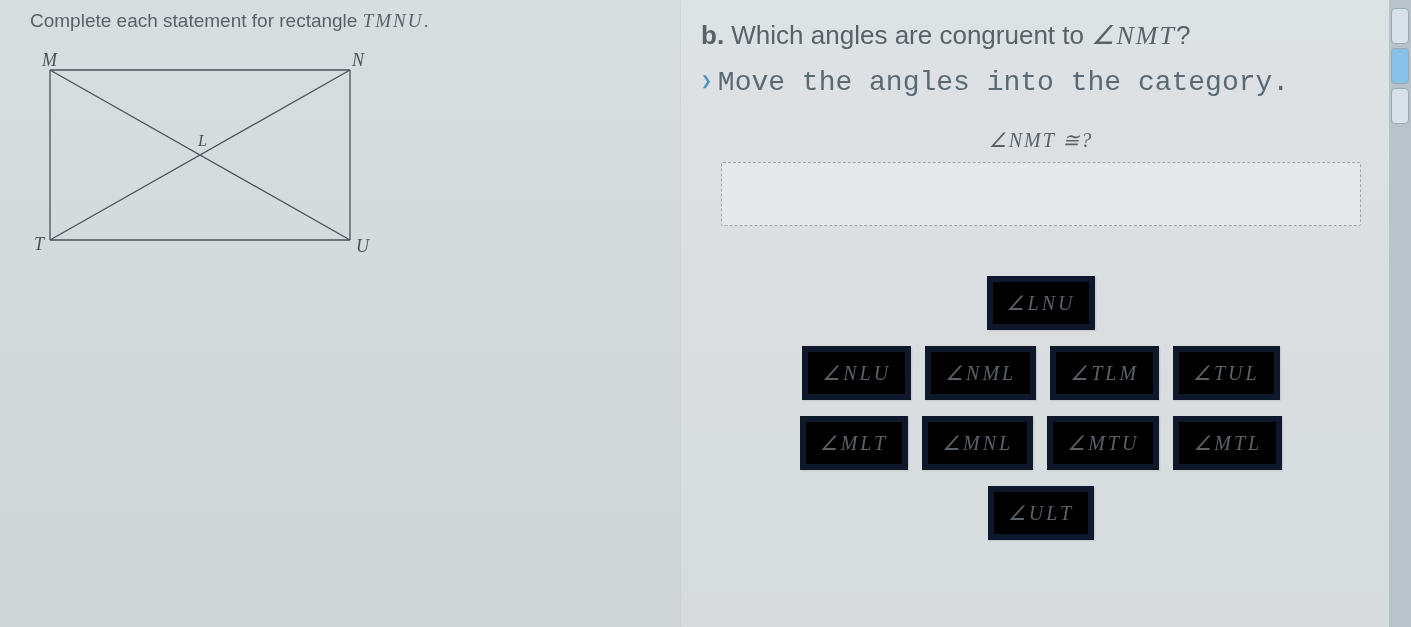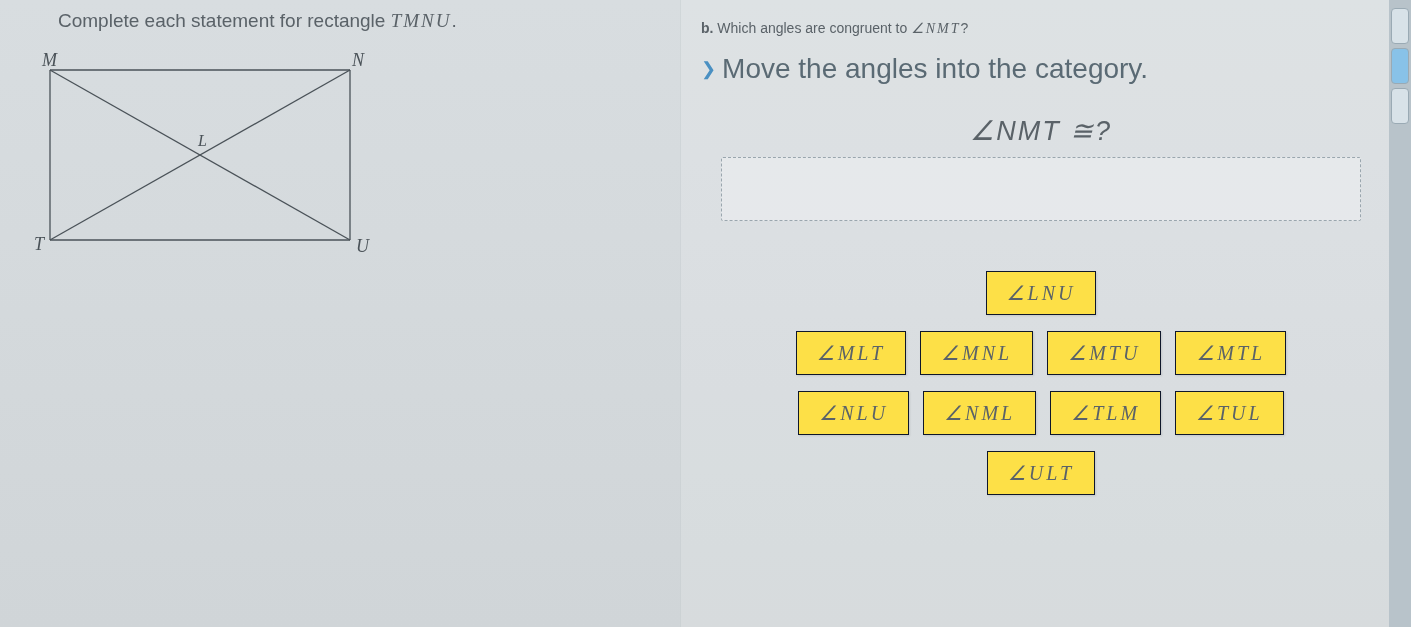--- a/index.html
+++ b/index.html
@@ -20,55 +20,54 @@
       flex: 1;
       padding: 20px 30px 20px 20px;
       background: rgba(255,255,255,0.15);
       border-left: 1px solid rgba(180,188,192,0.3);
     }
     .prompt {
       font-size: 19px;
       color: #5a6268;
       margin-bottom: 18px;
       font-family: Arial, sans-serif;
-      margin-left: 28px;
     }
     .prompt .math { font-family: 'Times New Roman', serif; font-style: italic; letter-spacing: 2px;}
     .diagram {
       width: 340px;
       height: 210px;
       margin-left: 0;
     }
     .question-line {
-      font-size: 14px;
+      font-size: 26px;
       color: #5a6268;
       margin-bottom: 16px;
       font-family: Arial, sans-serif;
     }
     .question-line b { font-weight: 700; }
     .angle-sym { font-family: 'Times New Roman', serif; font-style: italic; letter-spacing: 2px; }
     .instr {
       font-size: 28px;
       color: #5a6a74;
       margin-bottom: 30px;
-      font-family: Liberation Sans, sans-serif;
+      font-family: Liberation Mono, monospace;
     }
     .instr .chev {
       color: #4a90c2;
       font-size: 18px;
       vertical-align: 3px;
       margin-right: 6px;
     }
     .dropzone-block {
       text-align: center;
     }
     .congruent-label {
-      font-family: Liberation Sans, sans-serif;
+      font-family: Liberation Serif, serif;
       font-style: italic;
-      font-size: 27px;
+      font-size: 20px;
       color: #5a6268;
       letter-spacing: 2px;
       margin-bottom: 10px;
     }
     .dropzone {
       border: 1.5px dashed #9aa6ae;
       background: rgba(255,255,255,0.3);
       height: 64px;
       width: 640px;
       margin: 0 auto 50px auto;
@@ -79,23 +78,23 @@
       flex-direction: column;
       gap: 16px;
       align-items: center;
     }
     .tile-row {
       display: flex;
       gap: 14px;
       justify-content: center;
     }
     .tile {
-      border: 1px solid #0f172a;
-      background: #fde047;
-      padding: 9px 20px;
+      border: 6px solid #0f172a;
+      background: #000000;
+      padding: 9px 14px;
       font-family: 'Times New Roman', serif;
       font-style: italic;
       font-size: 20px;
       color: #5a6268;
       letter-spacing: 3px;
       cursor: move;
       box-shadow: 1px 1px 2px rgba(0,0,0,0.1);
       min-width: 100px;
       text-align: center;
       user-select: none;
@@ -155,30 +154,30 @@
   <div class="dropzone-block">
     <div class="congruent-label">∠NMT ≅?</div>
     <div class="dropzone"></div>
   </div>
 
   <div class="tile-rows">
     <div class="tile-row">
       <div class="tile">∠LNU</div>
     </div>
     <div class="tile-row">
+      <div class="tile">∠NLU</div>
+      <div class="tile">∠NML</div>
+      <div class="tile">∠TLM</div>
+      <div class="tile">∠TUL</div>
+    </div>
+    <div class="tile-row">
       <div class="tile">∠MLT</div>
       <div class="tile">∠MNL</div>
       <div class="tile">∠MTU</div>
       <div class="tile">∠MTL</div>
-    </div>
-    <div class="tile-row">
-      <div class="tile">∠NLU</div>
-      <div class="tile">∠NML</div>
-      <div class="tile">∠TLM</div>
-      <div class="tile">∠TUL</div>
     </div>
     <div class="tile-row">
       <div class="tile">∠ULT</div>
     </div>
   </div>
 </div>
 
 <div class="side-tabs">
   <div class="side-tab"></div>
   <div class="side-tab active"></div>

